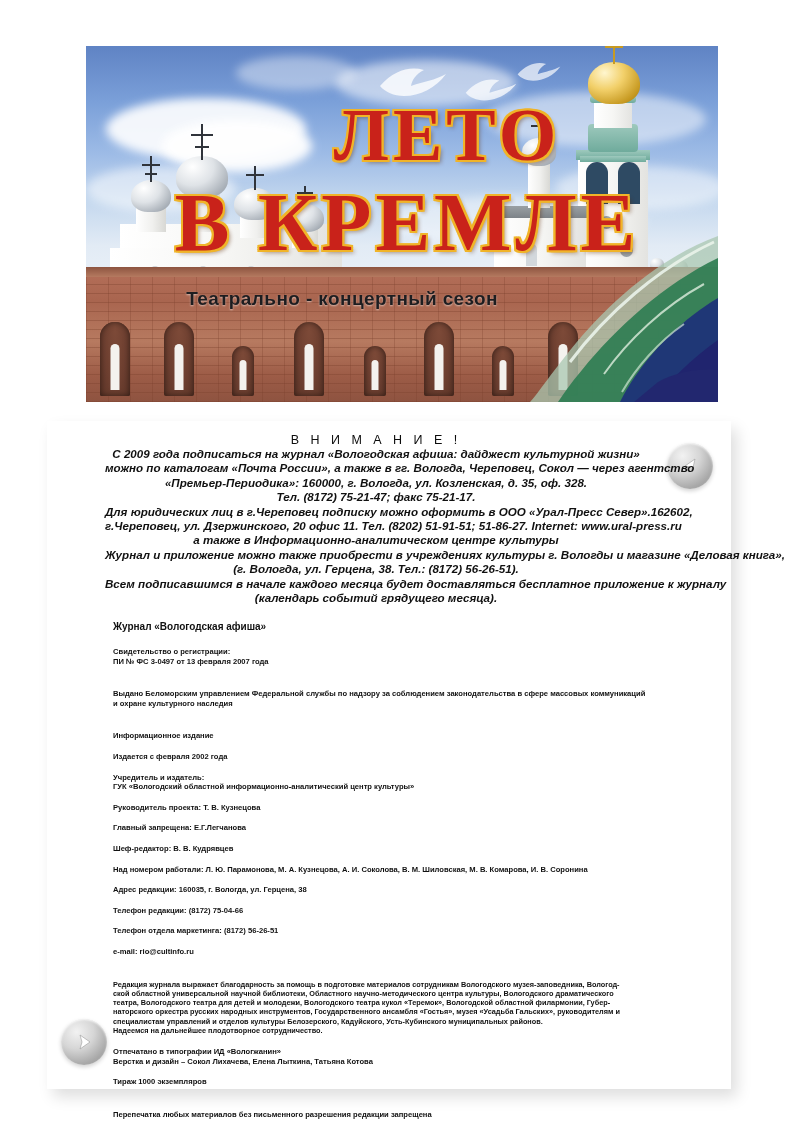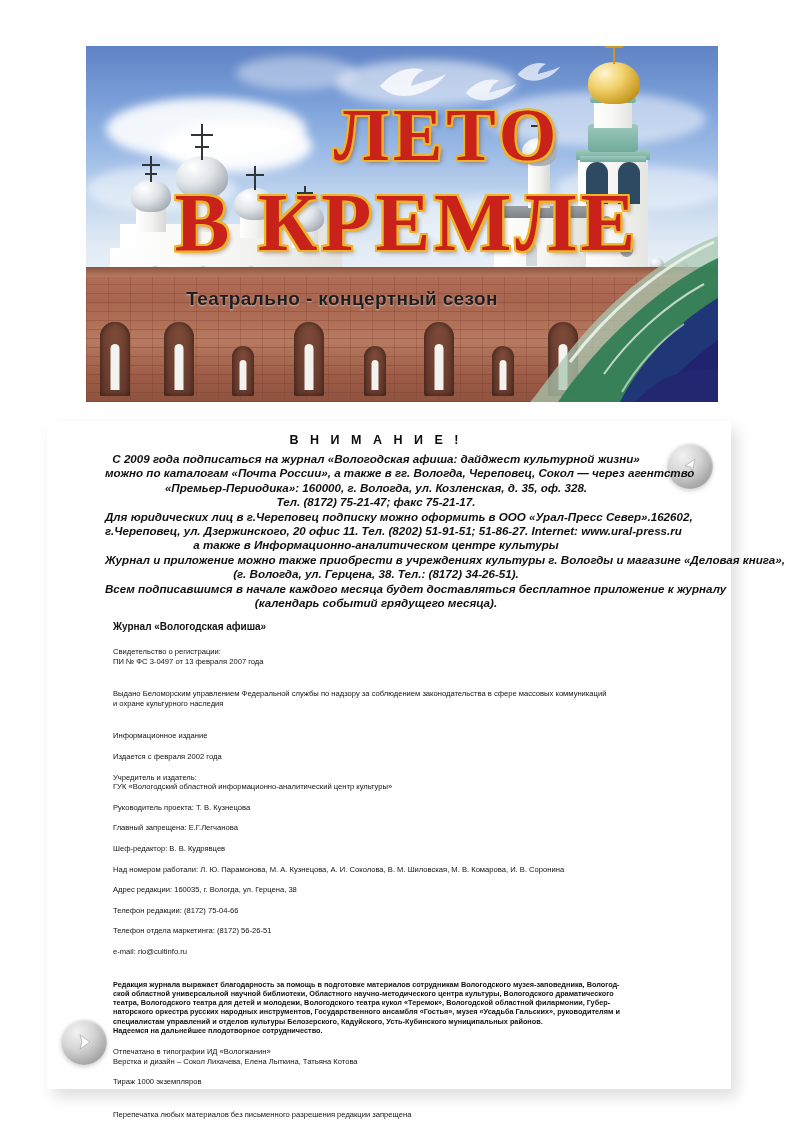--- a/index.html
+++ b/index.html
@@ -143,39 +143,39 @@
   .navbtn.next { left:14px; top:598px; }
   .navbtn svg { display:block; }
 
   
   .attention {
     position:absolute; left:0; top:12px; width:100%;
     padding: 0 84px 0 58px;
     text-align:center;
   }
   .att-title {
-    font-weight:700; font-size:12.5px; letter-spacing:4px; color:#0c0c0c;
-    margin-bottom:5px; font-family:"Liberation Sans", sans-serif;
+    font-weight:400; font-size:12.5px; letter-spacing:4px; color:#0c0c0c;
+    font-family:"Liberation Sans", sans-serif;
   }
   .att-line {
     font-style: italic; font-weight:700;
     font-size:11.6px; line-height:14.4px; color:#111;
     font-family:"Liberation Sans", sans-serif;
     white-space: nowrap;
   }
 
   
   .imprint {
     position:absolute; left:66px; top:200px; width:584px;
     color:#111;
     font-family:"Liberation Sans", sans-serif;
   }
   .imp-title { font-size:10px; font-weight:700; margin-bottom:15px; }
   .imp-block { margin-bottom:11px; }
-  .imp-block .row { font-size:7.6px; font-weight:400; line-height:9.6px; }
+  .imp-block .row { font-size:7.6px; font-weight:700; line-height:9.6px; }
   .imp-gap { height:12px; }
   .para { font-size:7.3px; font-weight:700; line-height:9.3px; text-align:justify; }
   .para .ln { display:block; }
 </style>
 </head>
 <body>
 
 <div class="page">
 
   <div class="banner">
@@ -338,21 +338,21 @@
     <div class="attention">
       <div class="att-title">В Н И М А Н И Е !</div>
       <div class="att-line">С 2009 года подписаться на журнал «Вологодская афиша: дайджест культурной жизни»</div>
       <div class="att-line">можно по каталогам «Почта России», а также в гг. Вологда, Череповец, Сокол — через агентство</div>
       <div class="att-line">«Премьер-Периодика»: 160000, г. Вологда, ул. Козленская, д. 35, оф. 328.</div>
       <div class="att-line">Тел. (8172) 75-21-47; факс 75-21-17.</div>
       <div class="att-line">Для юридических лиц в г.Череповец подписку можно оформить в ООО «Урал-Пресс Север».162602,</div>
       <div class="att-line">г.Череповец, ул. Дзержинского, 20 офис 11. Тел. (8202)  51-91-51; 51-86-27. Internet: www.ural-press.ru</div>
       <div class="att-line">а также  в Информационно-аналитическом центре культуры</div>
       <div class="att-line">Журнал и приложение можно также приобрести в учреждениях культуры г. Вологды и магазине «Деловая книга»,</div>
-      <div class="att-line">(г. Вологда, ул. Герцена, 38. Тел.: (8172) 34-26-51).</div>
+      <div class="att-line">(г. Вологда, ул. Герцена, 38. Тел.: (8172) 56-26-51).</div>
       <div class="att-line">Всем подписавшимся в начале каждого месяца будет доставляться бесплатное приложение к журналу</div>
       <div class="att-line">(календарь событий грядущего месяца).</div>
     </div>
 
     <div class="imprint">
 
       <div class="imp-title">Журнал «Вологодская афиша»</div>
 
       <div class="imp-block">
         <div class="row">Свидетельство о регистрации:</div>

